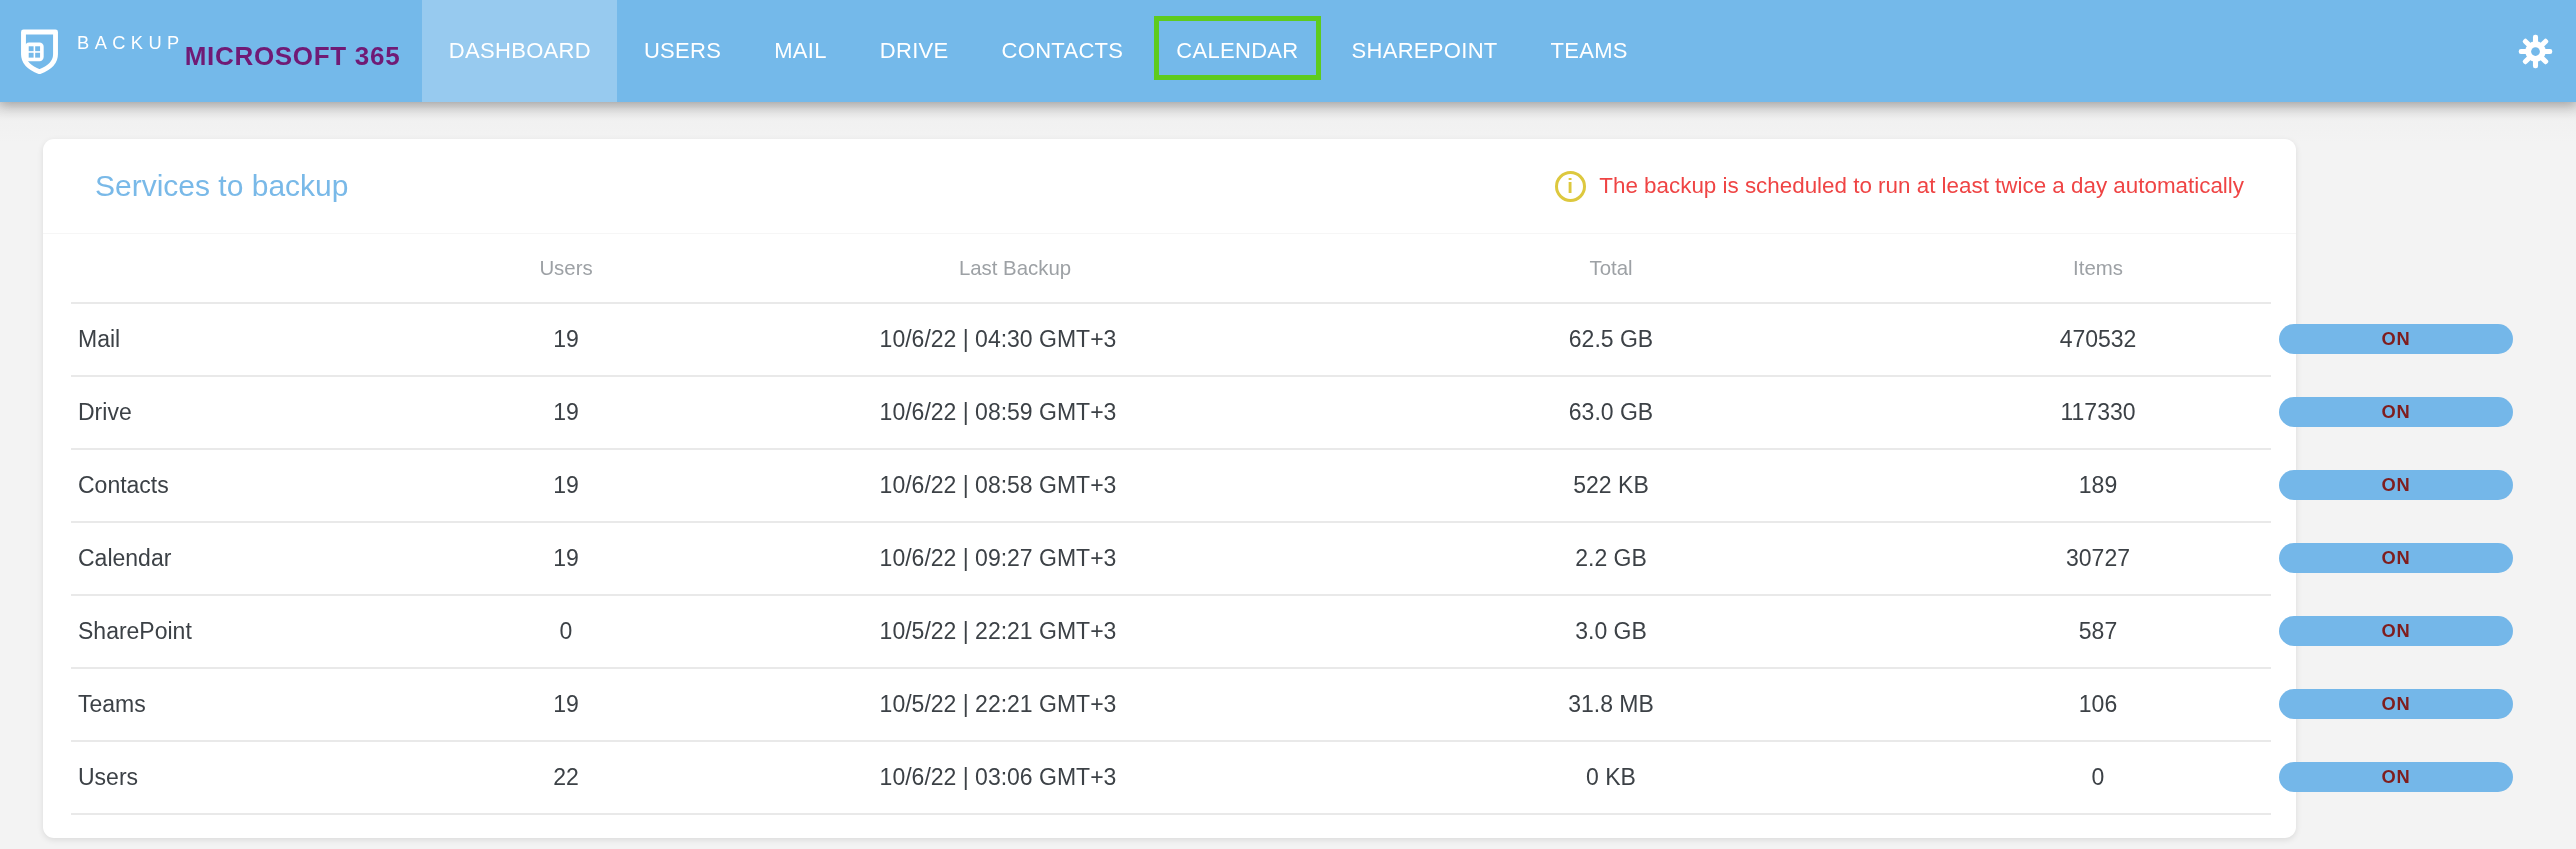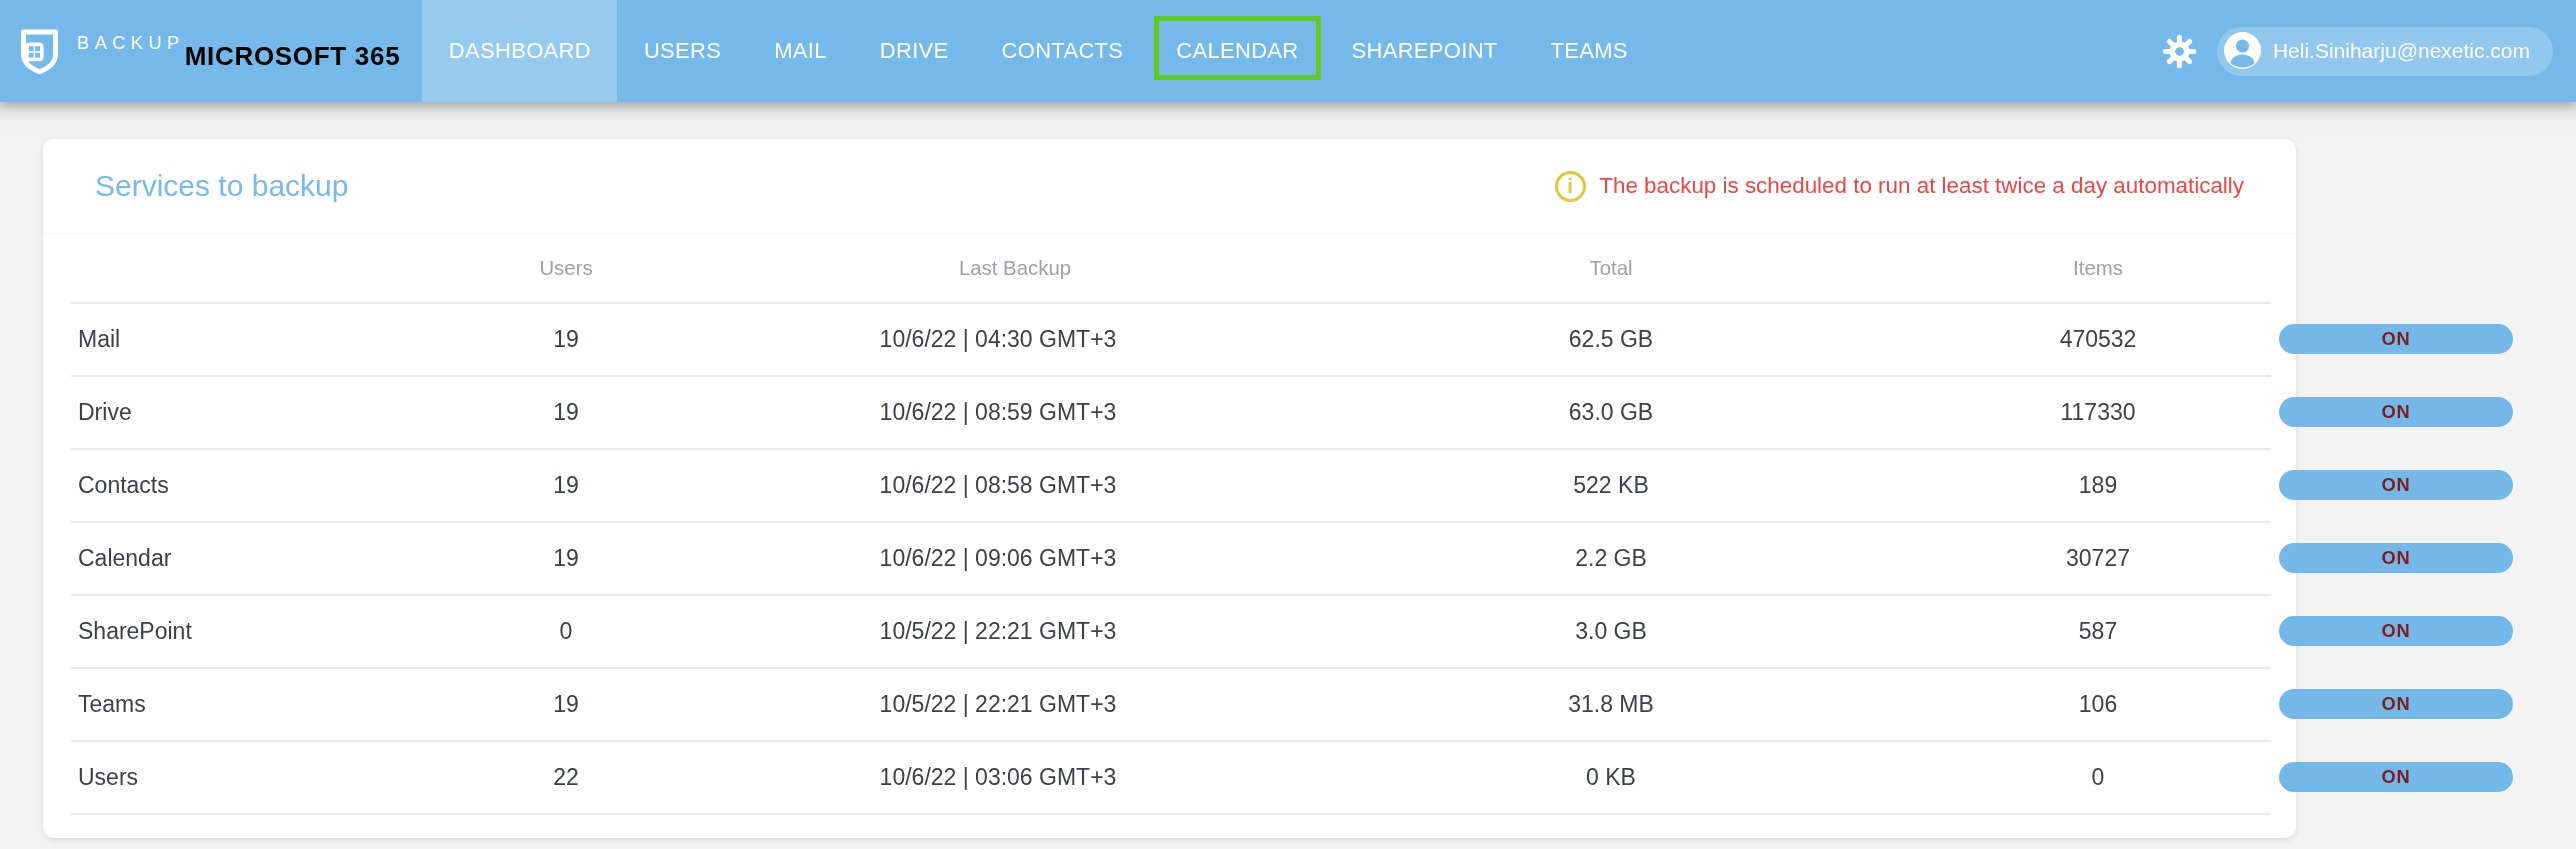--- a/index.html
+++ b/index.html
@@ -11,21 +11,21 @@
   
   .topbar{
     position:absolute;top:0;left:0;width:2576px;height:102px;
     background:#74b9ea;display:flex;align-items:stretch;z-index:3;
     box-shadow:0 4.1px 11px rgba(70,70,70,.38);
   }
   .logo{display:flex;align-items:center;gap:17.7px;padding-left:20.4px;cursor:pointer;}
   .logo svg{display:block;}
   .logo-text{display:flex;flex-direction:row;line-height:1;}
   .logo-line1{color:#fff;font-size:18.3px;letter-spacing:5.4px;font-weight:400;margin-bottom:4.8px;}
-  .logo-line2{color:#000000;font-size:26px;font-weight:700;letter-spacing:0.7px;margin-top:9px;}
+  .logo-line2{color:#701a75;font-size:26px;font-weight:700;letter-spacing:0.7px;margin-top:9px;}
   .nav{display:flex;margin-left:22px;}
   .nav-item{
     position:relative;display:flex;align-items:center;padding:0 26.5px;
     font-size:22px;color:#fff;letter-spacing:0.3px;white-space:nowrap;cursor:pointer;
   }
   .nav-item.active{background:rgba(255,255,255,.25);}
   .highlight-box{
     position:absolute;left:4.1px;right:4.1px;top:15.6px;bottom:22px;
     border:5.4px solid #5ecb1e;pointer-events:none;box-sizing:border-box;
   }
@@ -138,30 +138,20 @@
           <rect x="20.5" y="34" width="7" height="13" rx="3" transform="rotate(90 24 24)"></rect>
           <rect x="20.5" y="1" width="7" height="13" rx="3" transform="rotate(45 24 24)"></rect>
           <rect x="20.5" y="34" width="7" height="13" rx="3" transform="rotate(45 24 24)"></rect>
           <rect x="20.5" y="1" width="7" height="13" rx="3" transform="rotate(-45 24 24)"></rect>
           <rect x="20.5" y="34" width="7" height="13" rx="3" transform="rotate(-45 24 24)"></rect>
           <circle cx="24" cy="24" r="14"></circle>
         </g>
         <circle cx="24" cy="24" r="6" fill="#74b9ea"></circle>
       </svg>
     </span>
-    <div class="account-chip">
-      <span>
-        <svg width="37" height="37" viewBox="0 0 54 54">
-          <circle cx="27" cy="27" r="27" fill="#ffffff"></circle>
-          <circle cx="27" cy="20.5" r="9.5" fill="#74b9ea"></circle>
-          <path d="M27 33 c-9.5 0-16.5 5.2-17.6 12.3 a27 27 0 0 0 35.2 0 C43.5 38.2 36.5 33 27 33 Z" fill="#74b9ea"></path>
-        </svg>
-      </span>
-      <span class="email">Heli.Siniharju@nexetic.com</span>
-    </div>
   </div>
 </div>
 
 <div class="page">
   <div class="card">
     <div class="card-header">
       <div class="card-title">Services to backup</div>
       <div class="info-note">
         <span class="info-icon">i</span>
         <span class="info-text">The backup is scheduled to run at least twice a day automatically</span>
@@ -196,21 +186,21 @@
           <span class="cell cell-service">Contacts</span>
           <span class="cell cell-users">19</span>
           <span class="cell cell-backup">10/6/22 | 08:58 GMT+3</span>
           <span class="cell cell-total">522 KB</span>
           <span class="cell cell-items">189</span>
           <div class="toggle">ON</div>
         </div>
         <div class="trow">
           <span class="cell cell-service">Calendar</span>
           <span class="cell cell-users">19</span>
-          <span class="cell cell-backup">10/6/22 | 09:06 GMT+3</span>
+          <span class="cell cell-backup">10/6/22 | 09:27 GMT+3</span>
           <span class="cell cell-total">2.2 GB</span>
           <span class="cell cell-items">30727</span>
           <div class="toggle">ON</div>
         </div>
         <div class="trow">
           <span class="cell cell-service">SharePoint</span>
           <span class="cell cell-users">0</span>
           <span class="cell cell-backup">10/5/22 | 22:21 GMT+3</span>
           <span class="cell cell-total">3.0 GB</span>
           <span class="cell cell-items">587</span>

